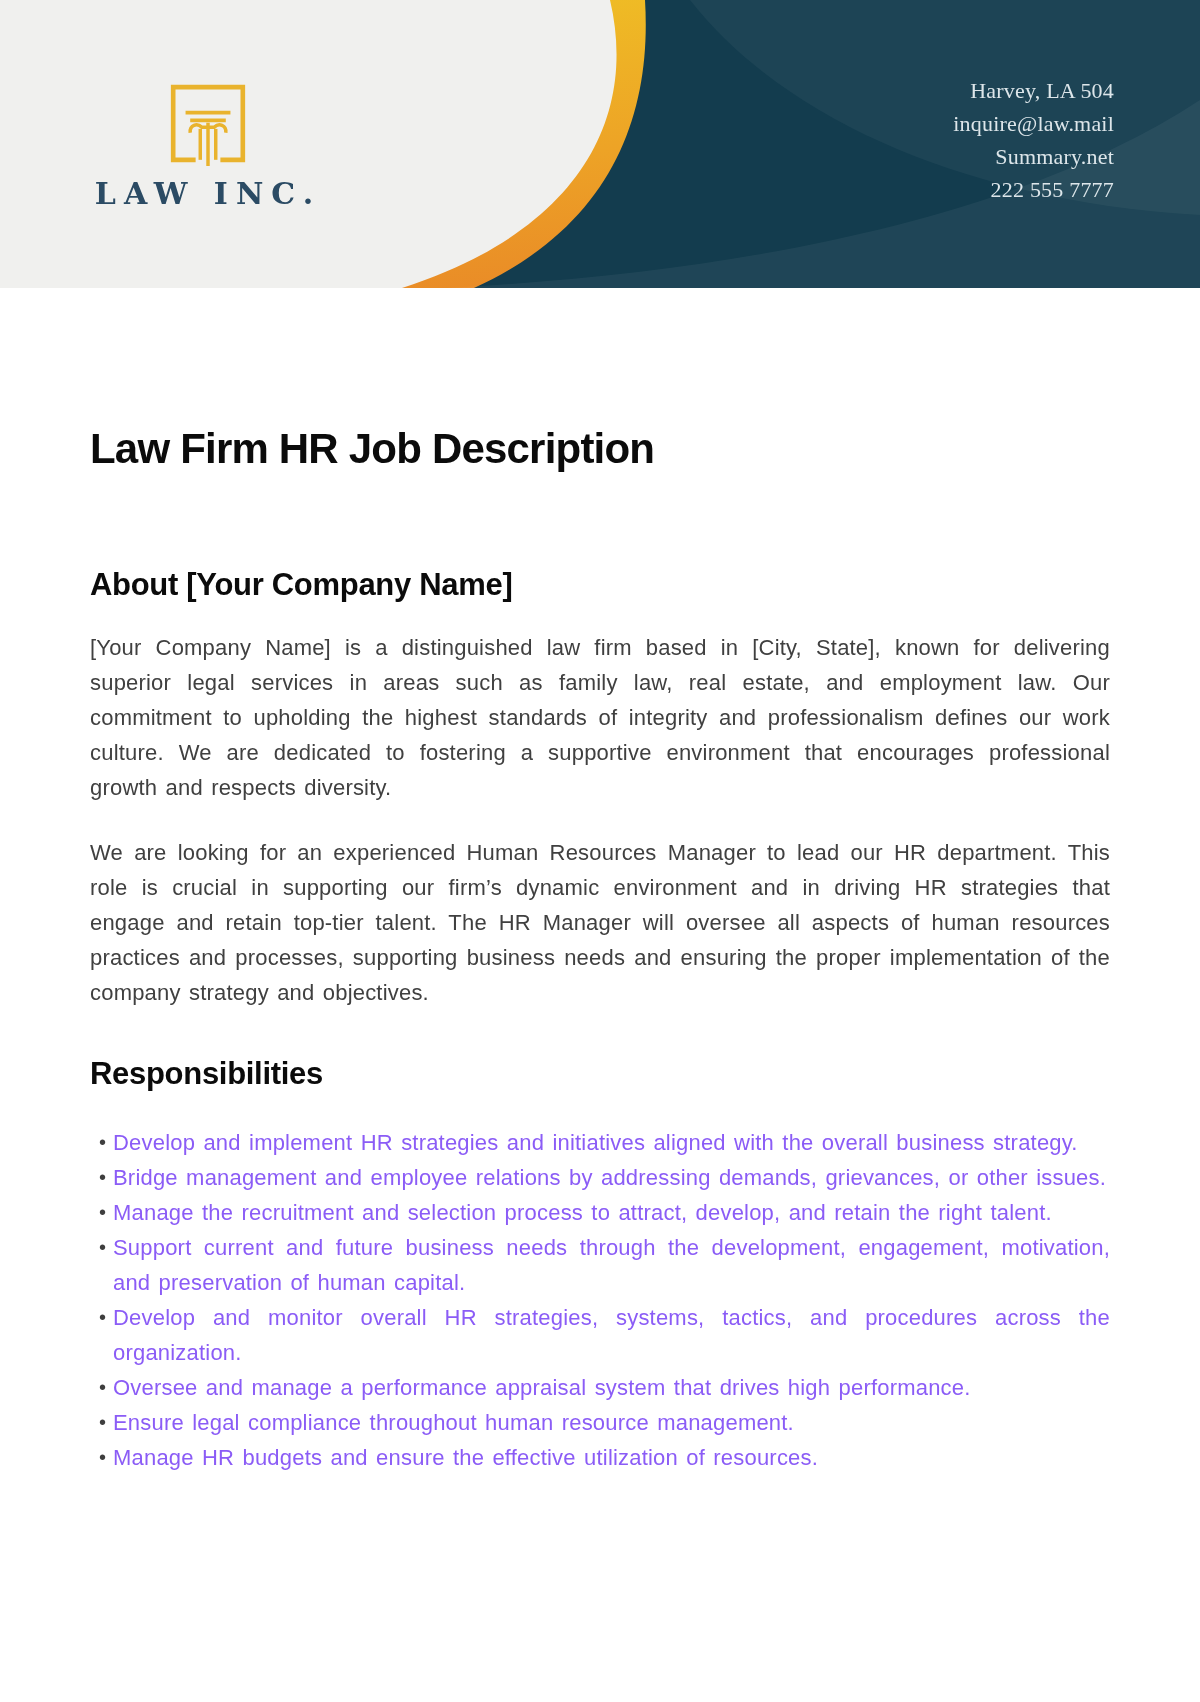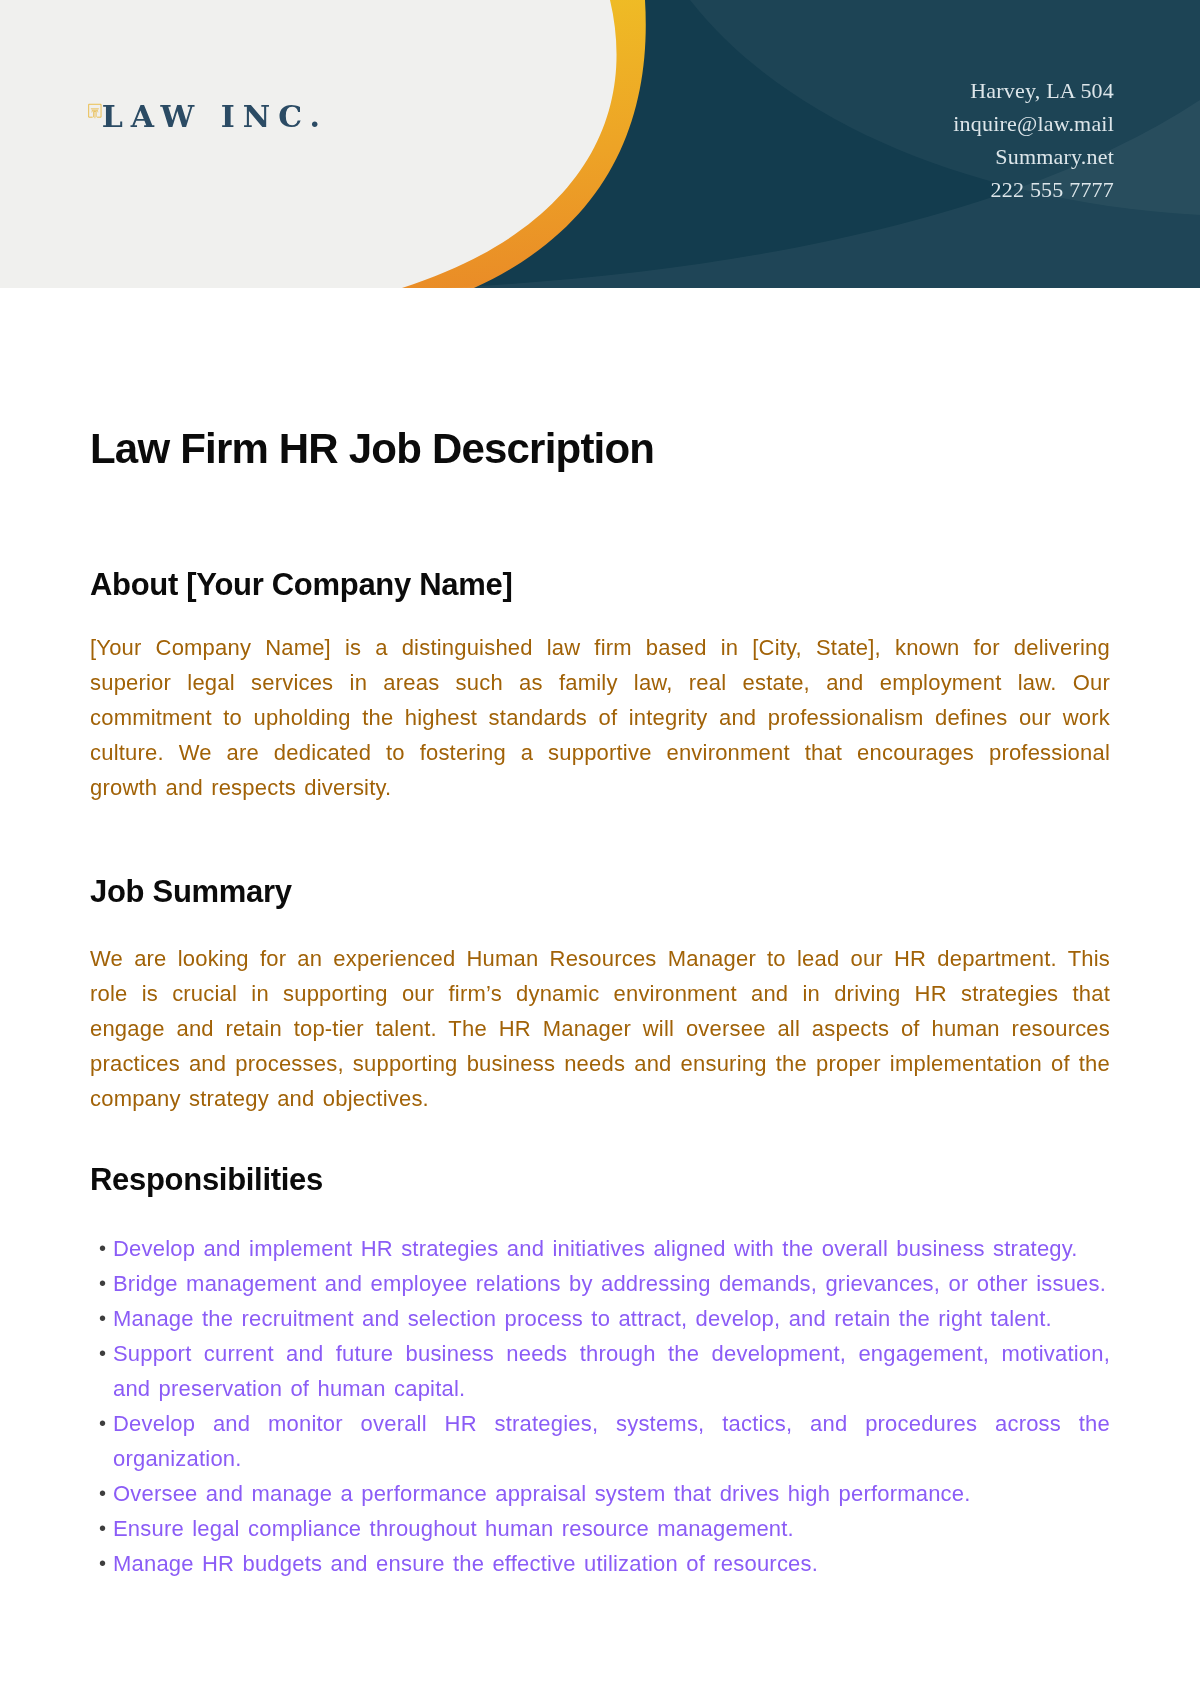--- a/index.html
+++ b/index.html
@@ -23,24 +23,24 @@
   .header-art {
     position: absolute;
     inset: 0;
     width: 100%;
     height: 100%;
     display: block;
   }
   .logo {
     position: absolute;
     left: 88px;
-    top: 70px;
+    top: 84px;
     width: 240px;
     display: flex;
-    flex-direction: row;
+    flex-direction: column;
     align-items: center;
   }
   .logo-icon { width: 78px; height: 82px; display: block; }
   .logo-text {
     margin-top: 10px;
     font-family: "DejaVu Serif", "Liberation Serif", serif;
     font-size: 30px;
     font-weight: 600;
     letter-spacing: 8px;
     color: #2b4b64;
@@ -81,21 +81,21 @@
   }
   .h-about { margin-top: 92px; }
   .h-job   { margin-top: 68px; }
   .h-resp  { margin-top: 45px; }
   .body-text {
     font-size: 22px;
     line-height: 35px;
     letter-spacing: 0.2px;
     word-spacing: 2px;
     text-align: justify;
-    color: #a16207;
+    color: #404040;
   }
   .p-about { margin-top: 26px; }
   .p-job   { margin-top: 30px; }
   .resp-list {
     margin-top: 32px;
     list-style: none;
     padding-left: 23px;
   }
   .resp-list li {
     position: relative;
@@ -172,21 +172,20 @@
     </div>
   </div>
 
   <div class="content">
 
     <h1 class="doc-title">Law Firm HR Job Description</h1>
 
     <h2 class="section-heading h-about">About [Your Company Name]</h2>
     <p class="body-text p-about">[Your Company Name] is a distinguished law firm based in [City, State], known for delivering superior legal services in areas such as family law, real estate, and employment law. Our commitment to upholding the highest standards of integrity and professionalism defines our work culture. We are dedicated to fostering a supportive environment that encourages professional growth and respects diversity.</p>
 
-    <h2 class="section-heading h-job">Job Summary</h2>
     <p class="body-text p-job">We are looking for an experienced Human Resources Manager to lead our HR department. This role is crucial in supporting our firm’s dynamic environment and in driving HR strategies that engage and retain top-tier talent. The HR Manager will oversee all aspects of human resources practices and processes, supporting business needs and ensuring the proper implementation of the company strategy and objectives.</p>
 
     <h2 class="section-heading h-resp">Responsibilities</h2>
     <ul class="resp-list">
       <li>Develop and implement HR strategies and initiatives aligned with the overall business strategy.</li>
       <li>Bridge management and employee relations by addressing demands, grievances, or other issues.</li>
       <li>Manage the recruitment and selection process to attract, develop, and retain the right talent.</li>
       <li>Support current and future business needs through the development, engagement, motivation, and preservation of human capital.</li>
       <li>Develop and monitor overall HR strategies, systems, tactics, and procedures across the organization.</li>
       <li>Oversee and manage a performance appraisal system that drives high performance.</li>

